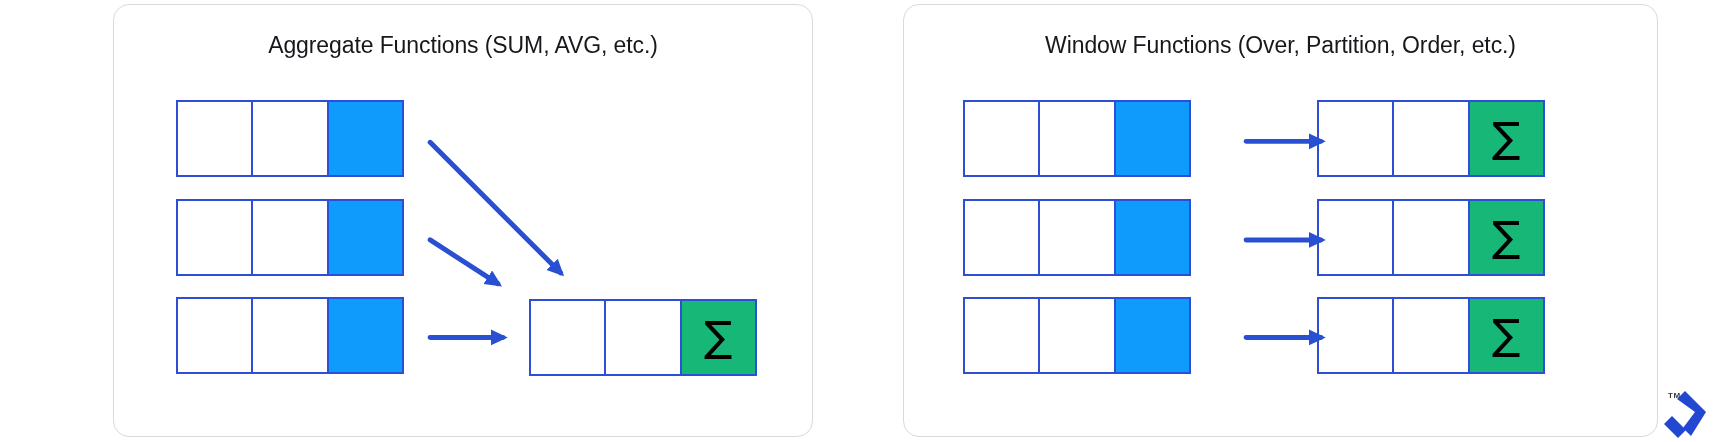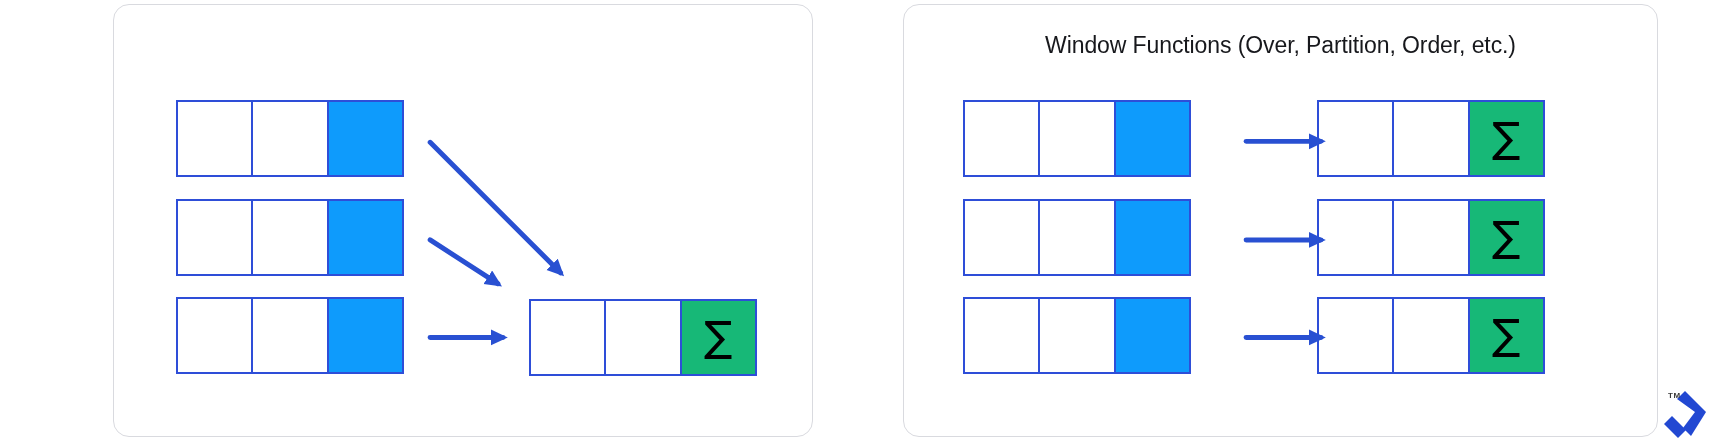--- a/index.html
+++ b/index.html
@@ -49,20 +49,21 @@
     position:absolute;left:1668px;top:391px;
     font-size:8px;font-weight:700;color:#3a3a3a;letter-spacing:0.5px;
   }
 </style>
 </head>
 <body>
 
 <div class="canvas">
 
   <div class="card left">
+    <div class="panel-title">Aggregate Functions (SUM, AVG, etc.)</div>
 
     <div class="row L-src-1">
       <div class="cell"></div>
       <div class="cell"></div>
       <div class="cell blue"></div>
     </div>
     <div class="row L-src-2">
       <div class="cell"></div>
       <div class="cell"></div>
       <div class="cell blue"></div>

